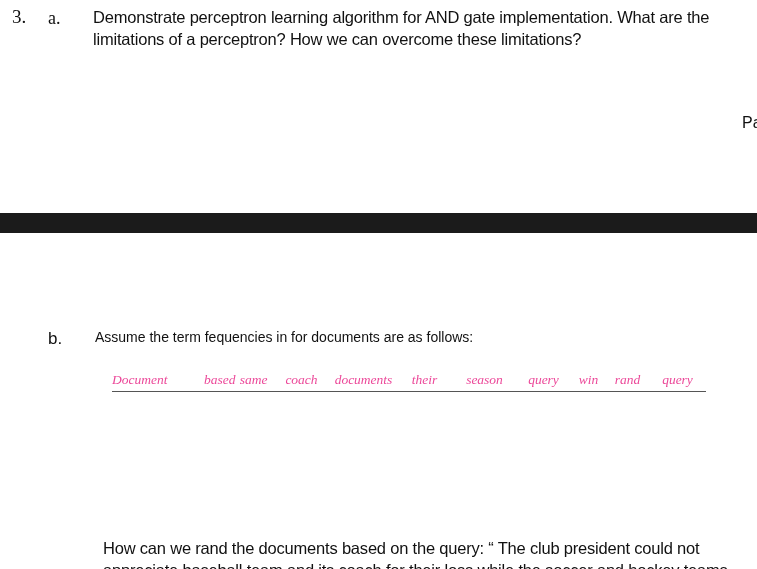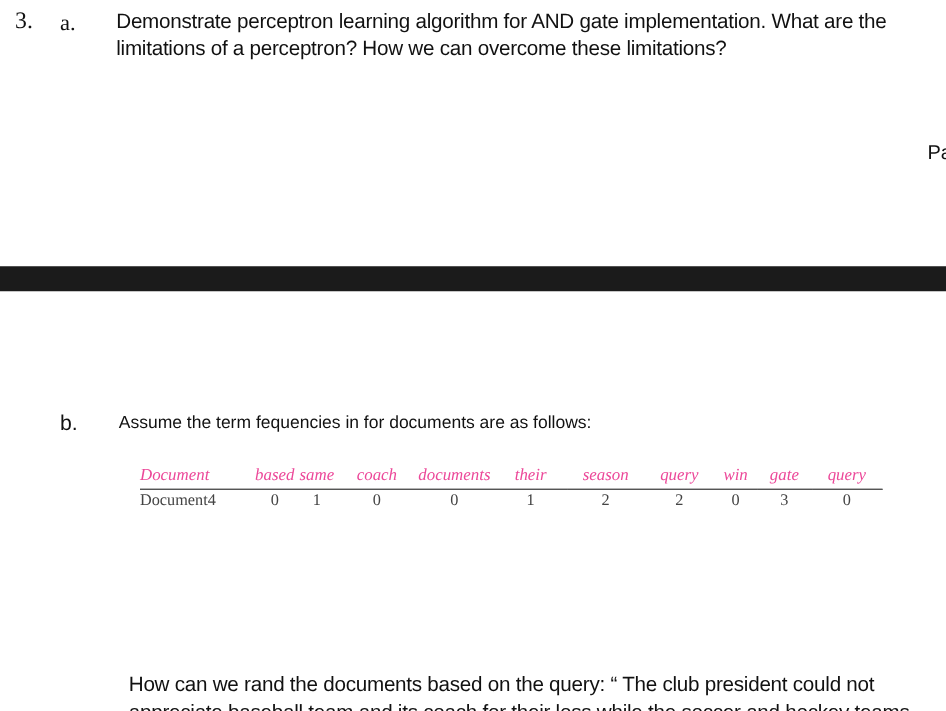--- a/index.html
+++ b/index.html
@@ -57,34 +57,21 @@
     <tr>
       <th class="docname">Document</th>
       <th>based</th>
       <th>same</th>
       <th>coach</th>
       <th>documents</th>
       <th>their</th>
       <th>season</th>
       <th>query</th>
       <th>win</th>
-      <th>gate</th>
+      <th>rand</th>
       <th>query</th>
     </tr>
   </thead>
   <tbody>
-    <tr>
-      <td class="docname">Document4</td>
-      <td>0</td>
-      <td>1</td>
-      <td>0</td>
-      <td>0</td>
-      <td>1</td>
-      <td>2</td>
-      <td>2</td>
-      <td>0</td>
-      <td>3</td>
-      <td>0</td>
-    </tr>
   </tbody>
 </table>
 
 <div class="abs query">How can we rand the documents based on the query: “ The club president could not appreciate baseball team  and its coach for their  loss while the soccer and hockey teams from same club won in this season”</div>
 
 </body></html>

